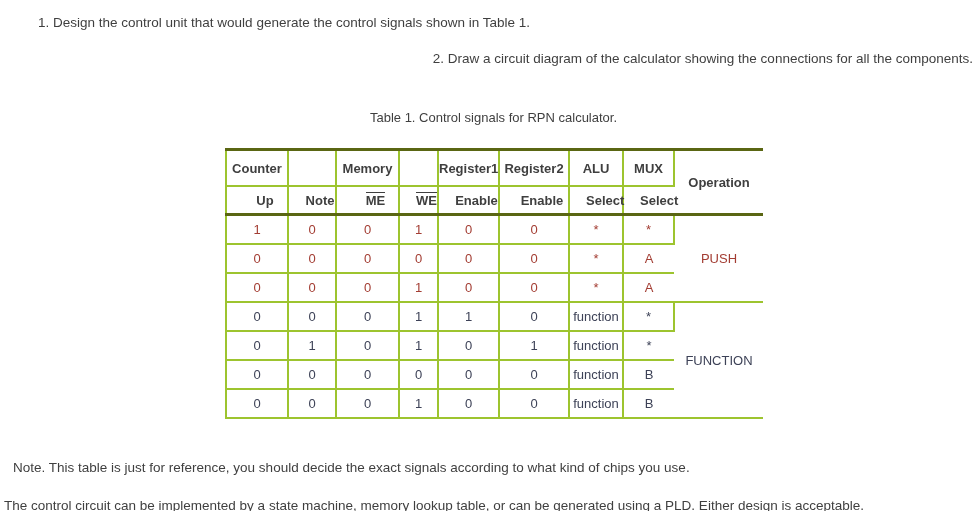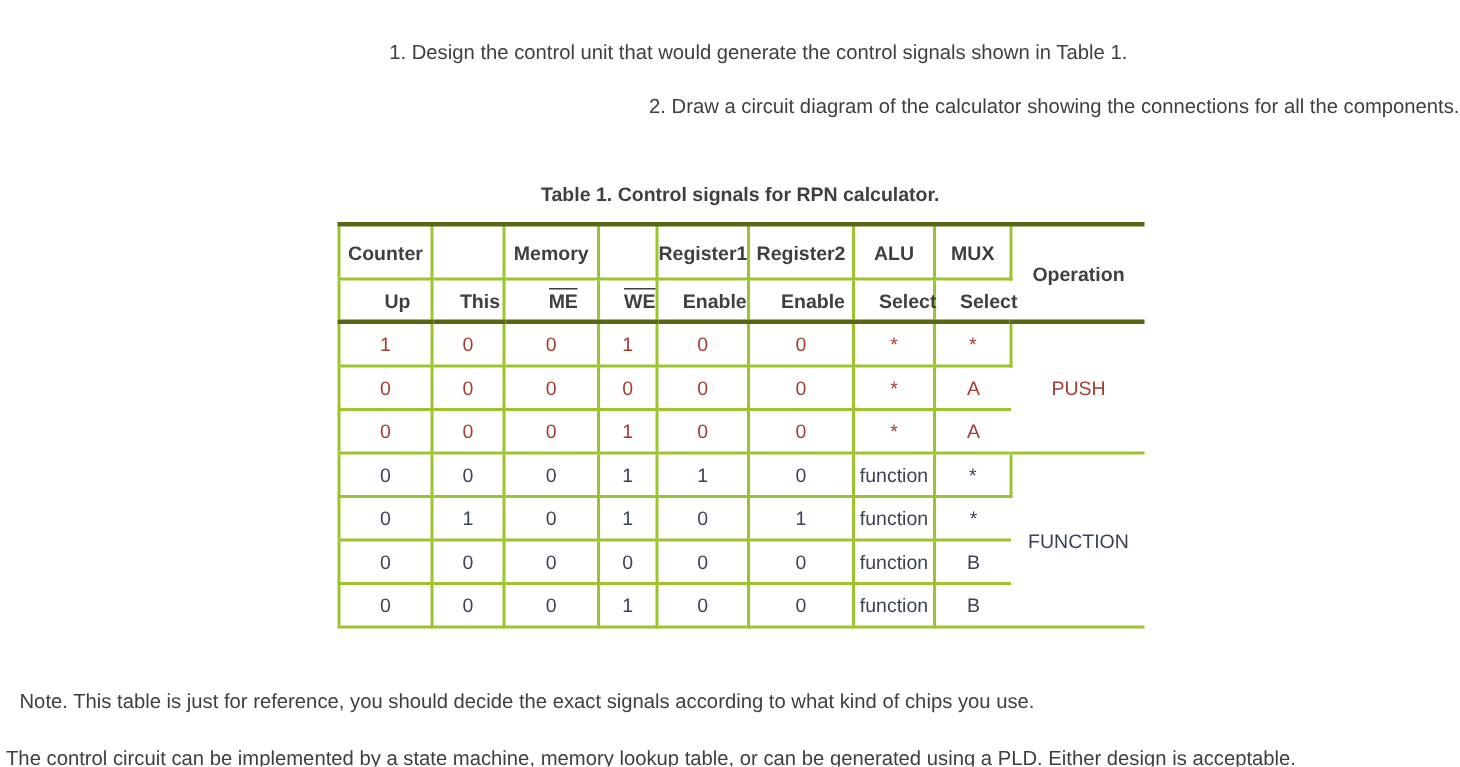--- a/index.html
+++ b/index.html
@@ -9,26 +9,26 @@
     --dark:#3d4257;
     --text:#3f3f3f;
   }
   html,body{margin:0;padding:0;background:#ffffff;}
   body{
     width:973px;height:511px;overflow:hidden;
     font-family:"Liberation Sans", sans-serif;
     font-size:13.5px;color:var(--text);
   }
   p{margin:0;}
-  .instr1{margin:27px 0 0 38px;text-align:center;}
+  .instr1{margin:15px 0 0 38px;}
   .instr2{margin:21px 0 0 38px;text-align:right;}
   .table-section{margin:44px 0 0 225px;width:537px;}
   .table-title{
-    text-align:center;font-weight:bold;font-size:13px;
-    margin-bottom:11px;color:var(--text);
+    text-align:center;font-weight:normal;font-size:13px;
+    margin-bottom:23px;color:var(--text);
   }
   table.signals{
     border-collapse:collapse;table-layout:fixed;width:537px;
     border-top:3px solid var(--frame);
     border-left:2px solid var(--grid);
     border-right:none;border-bottom:none;
   }
   table.signals td{
     text-align:center;vertical-align:middle;
     font-size:13px;padding:0;
@@ -90,21 +90,21 @@
         <td>Memory</td>
         <td></td>
         <td>Register1</td>
         <td>Register2</td>
         <td>ALU</td>
         <td>MUX</td>
         <td class="op-head" rowspan="2">Operation</td>
       </tr>
       <tr class="h2">
         <td>Up</td>
-        <td>This</td>
+        <td>Note</td>
         <td><span class="ovl">ME</span></td>
         <td><span class="ovl">WE</span></td>
         <td>Enable</td>
         <td>Enable</td>
         <td>Select</td>
         <td class="nr">Select</td>
       </tr>
 
       <tr class="data r-red">
         <td>1</td>

